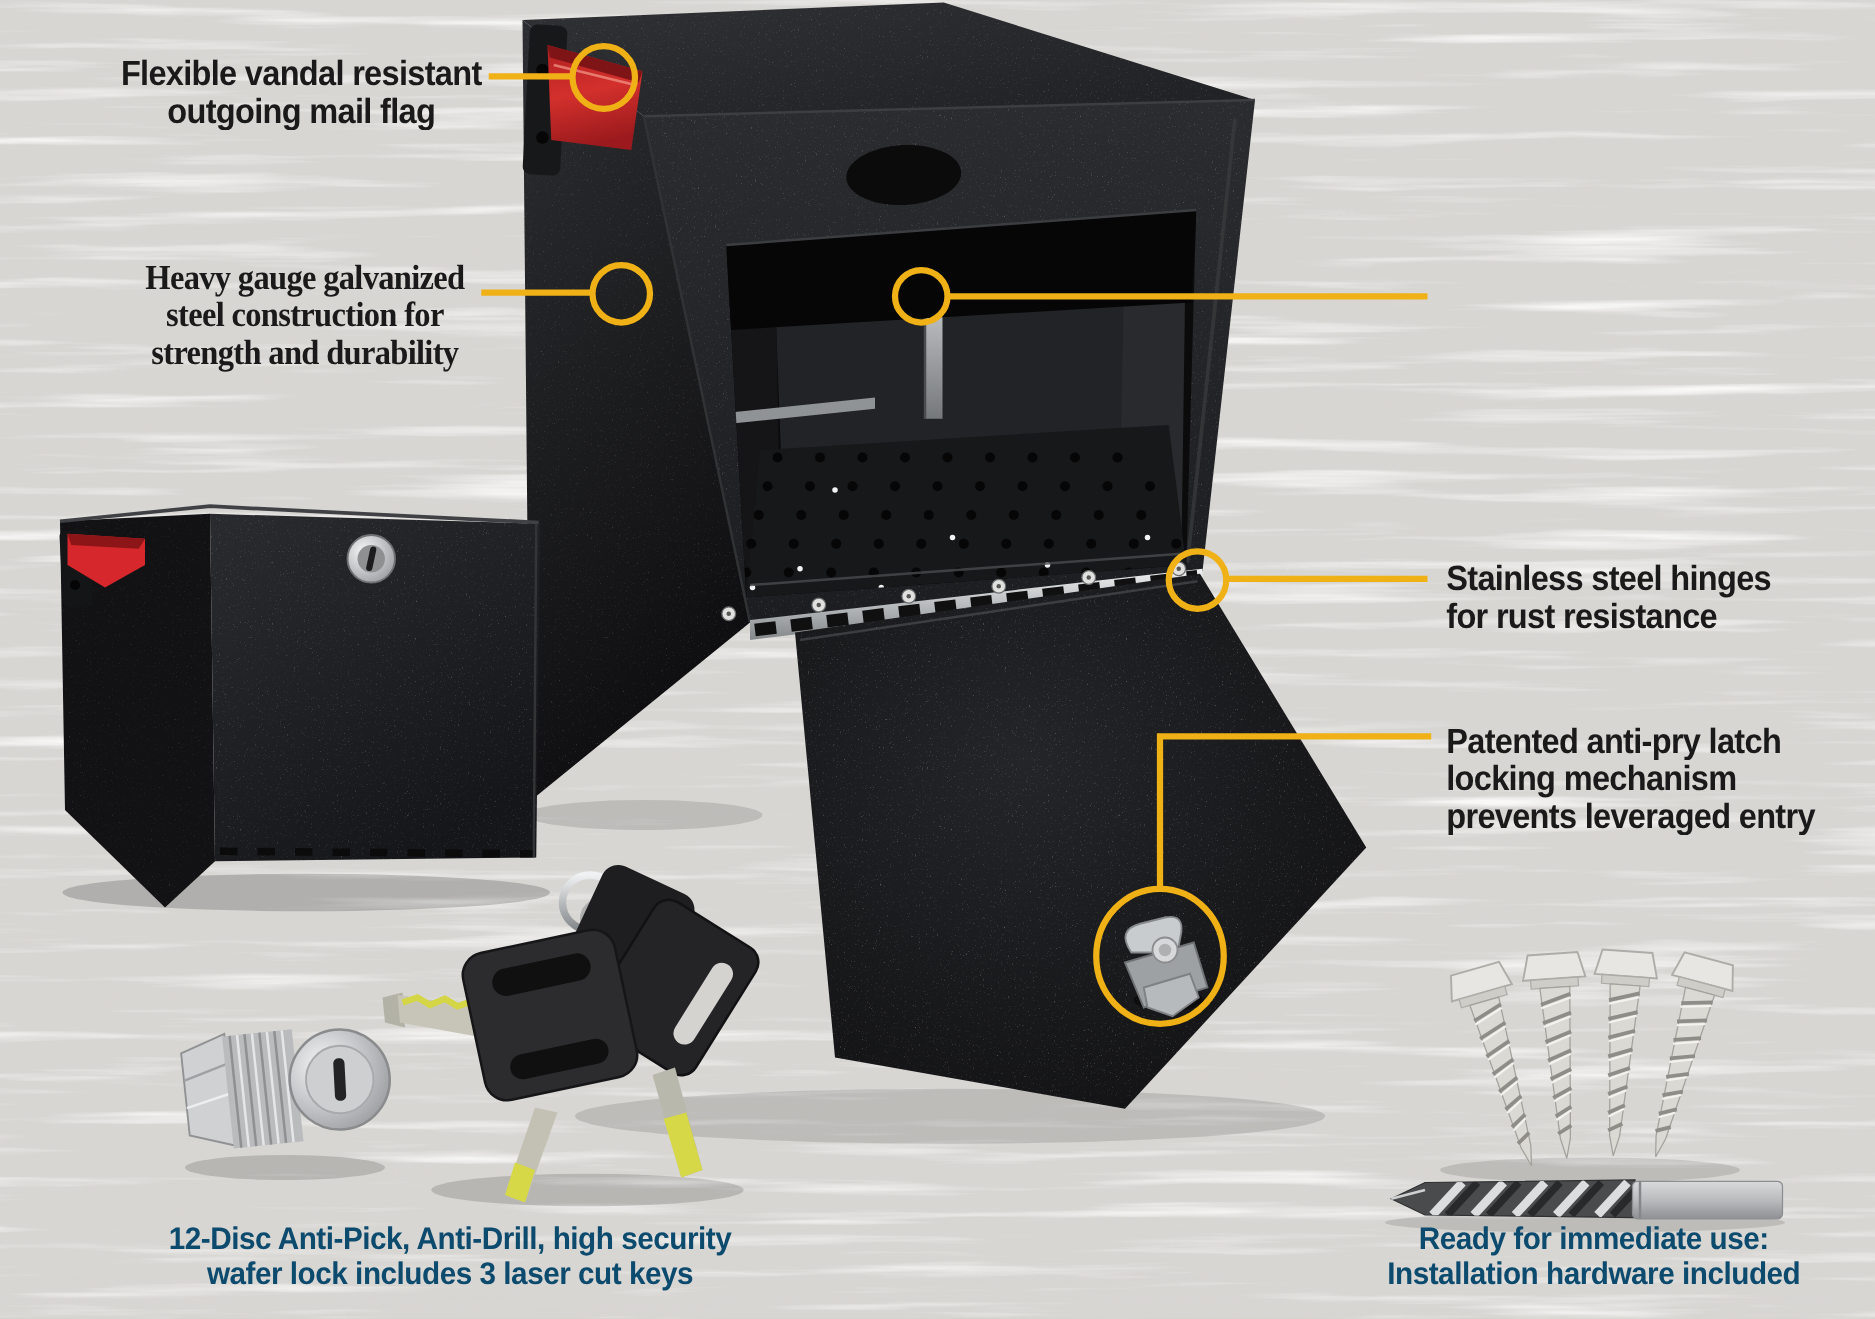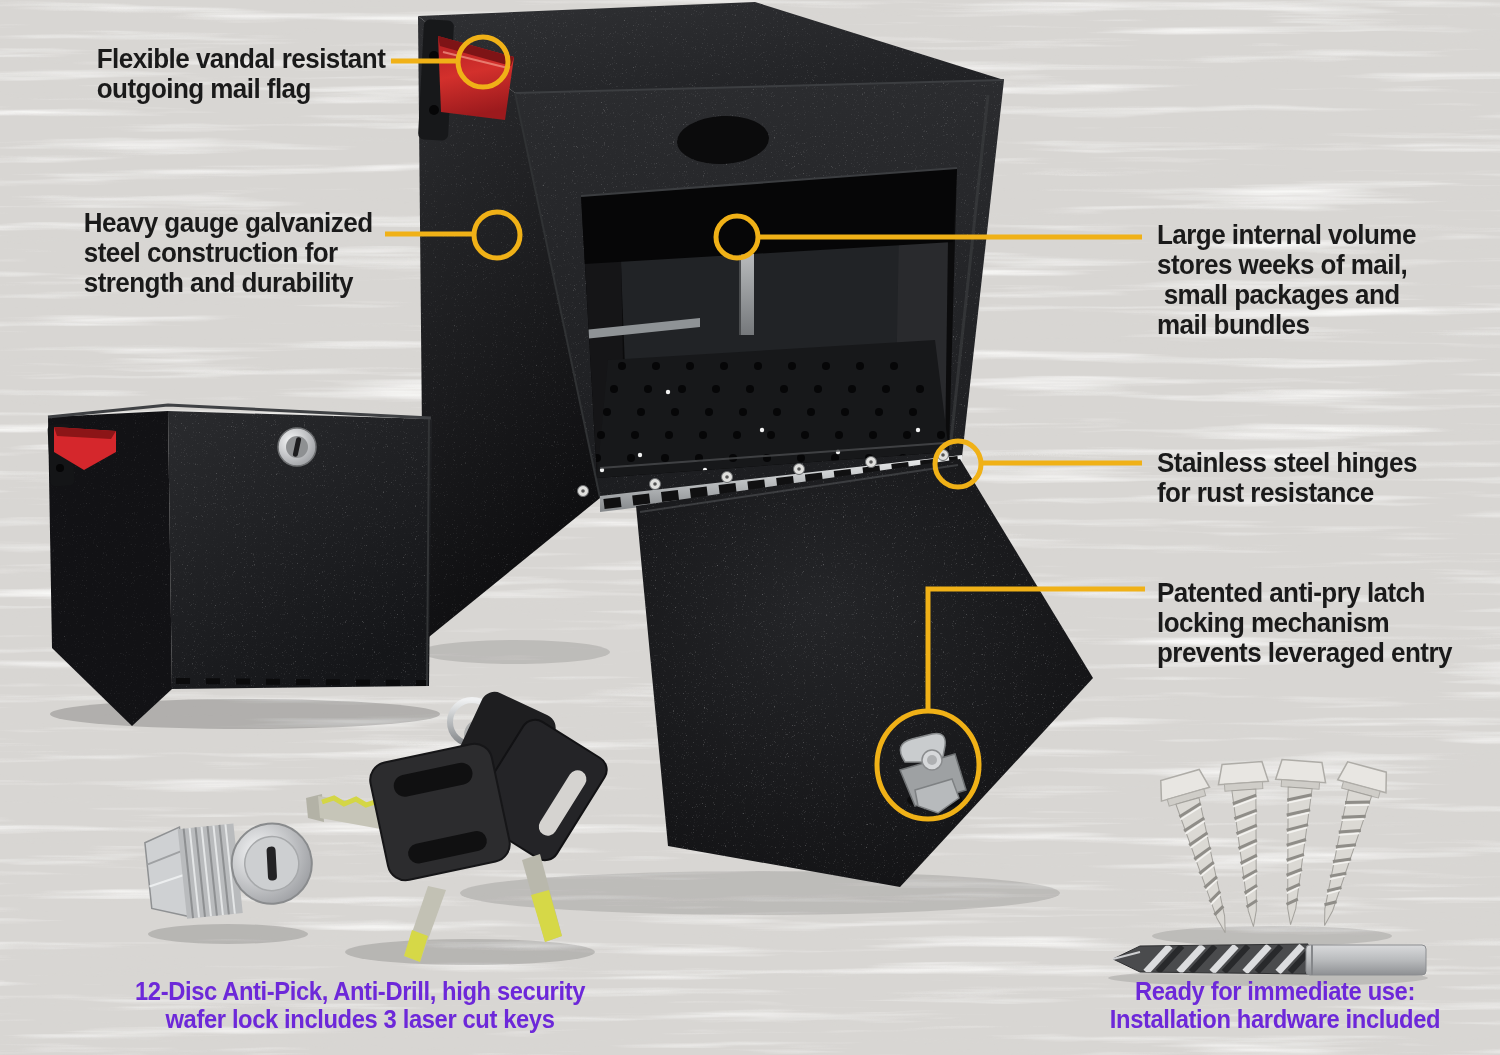--- a/index.html
+++ b/index.html
@@ -2,27 +2,27 @@
 <html><head>
 <meta charset="utf-8">
 <style>
   html,body{margin:0;padding:0;background:#c9c7c4;}
   #stage{position:relative;width:1500px;height:1055px;overflow:hidden;background:#d8d6d3;
          font-family:"Liberation Sans",sans-serif;}
   svg{position:absolute;left:0;top:0;}
   .callout{position:absolute;font-weight:bold;color:#1a1a1a;font-size:28px;line-height:30px;
            letter-spacing:-0.6px;}
   .callout .ln{display:block;white-space:pre;transform:scaleX(.93);}
-  .ra{text-align:left;} .ra .ln{transform-origin:100% 50%;}
+  .ra{text-align:center;} .ra .ln{transform-origin:100% 50%;}
   .la{text-align:left;} .la .ln{transform-origin:0 50%;}
-  .caption{position:absolute;font-weight:bold;color:#6d28d9;font-size:25px;line-height:28px;
+  .caption{position:absolute;font-weight:bold;color:#0c4a6e;font-size:25px;line-height:28px;
            letter-spacing:-0.4px;text-align:center;}
   .caption .ln{display:block;white-space:pre;transform:scaleX(.95);transform-origin:50% 50%;}
   #note-flag{top:44px;right:1115px;}
-  #note-construction{top:208px;right:1128px;}
+  #note-construction{top:208px;right:1128px;font-family:Liberation Serif, serif;}
   #note-volume{top:220px;left:1157px;}
   #note-hinges{top:448px;left:1157px;}
   #note-latch{top:578px;left:1157px;}
   #note-lock{top:977px;left:95px;width:530px;}
   #note-hardware{top:977px;left:1045px;width:460px;}
 </style>
 </head>
 <body>
 
 <div id="stage">
@@ -395,26 +395,20 @@
 
 <div id="note-flag" class="callout ra">
   <span class="ln">Flexible vandal resistant</span>
   <span class="ln">outgoing mail flag</span>
 </div>
 <div id="note-construction" class="callout ra">
   <span class="ln">Heavy gauge galvanized</span>
   <span class="ln">steel construction for</span>
   <span class="ln">strength and durability</span>
 </div>
-<div id="note-volume" class="callout la">
-  <span class="ln">Large internal volume</span>
-  <span class="ln">stores weeks of mail,</span>
-  <span class="ln"> small packages and</span>
-  <span class="ln">mail bundles</span>
-</div>
 <div id="note-latch" class="callout la">
   <span class="ln">Patented anti-pry latch</span>
   <span class="ln">locking mechanism</span>
   <span class="ln">prevents leveraged entry</span>
 </div>
 <div id="note-hinges" class="callout la">
   <span class="ln">Stainless steel hinges</span>
   <span class="ln">for rust resistance</span>
 </div>
 <div id="note-lock" class="caption">

